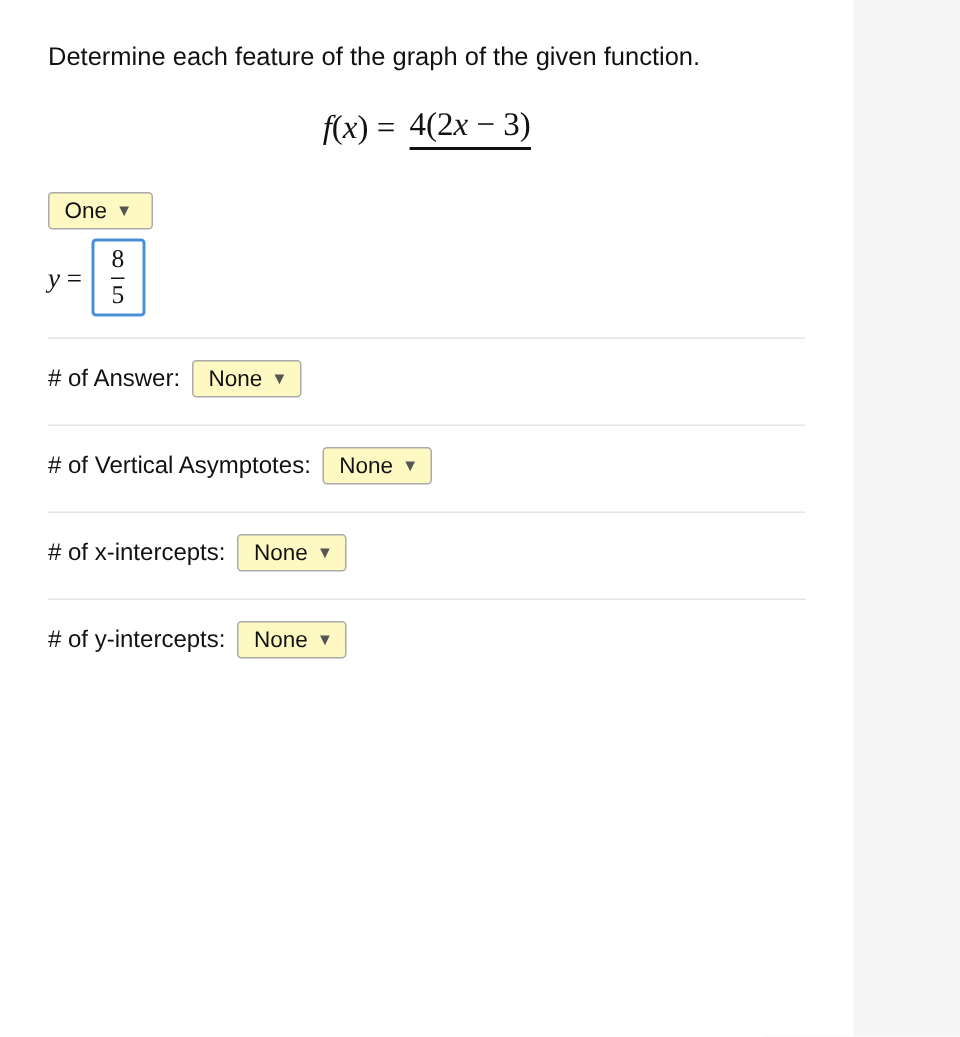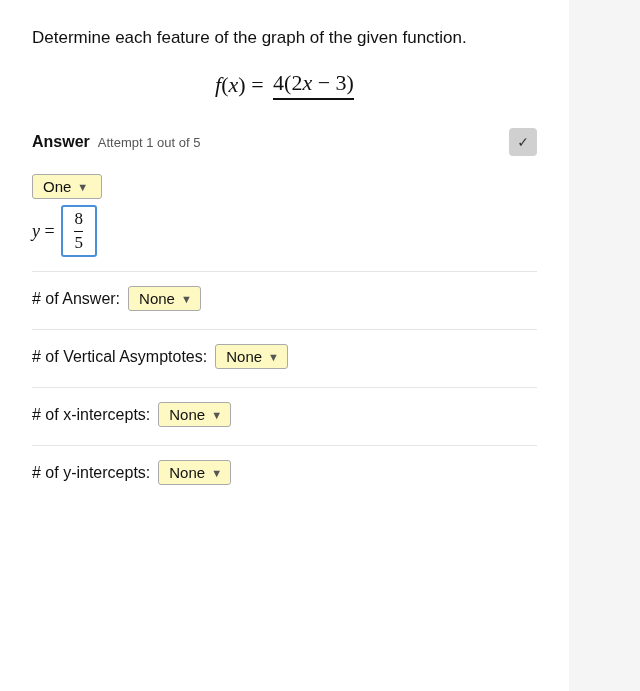--- a/index.html
+++ b/index.html
@@ -195,25 +195,20 @@
 
   <div class="instruction">Determine each feature of the graph of the given function.</div>
 
   <div class="function-display">
     <span class="fx-label"><em>f</em>(<em>x</em>) = </span>
     <span class="fraction">
       <span class="numerator">4(2<em>x</em> − 3)</span>
     </span>
   </div>
 
-  <div class="answer-header">
-    <span class="answer-bold">Answer</span>
-    <span class="attempt-text">Attempt 1 out of 5</span>
-    <div class="check-icon">✓</div>
-  </div>
 
   <div class="answer-section">
 
     <div class="horiz-section">
       <div class="horiz-row">
         <div class="dropdown">
           <span>One</span>
           <span class="dropdown-arrow">▼</span>
         </div>
       </div>

